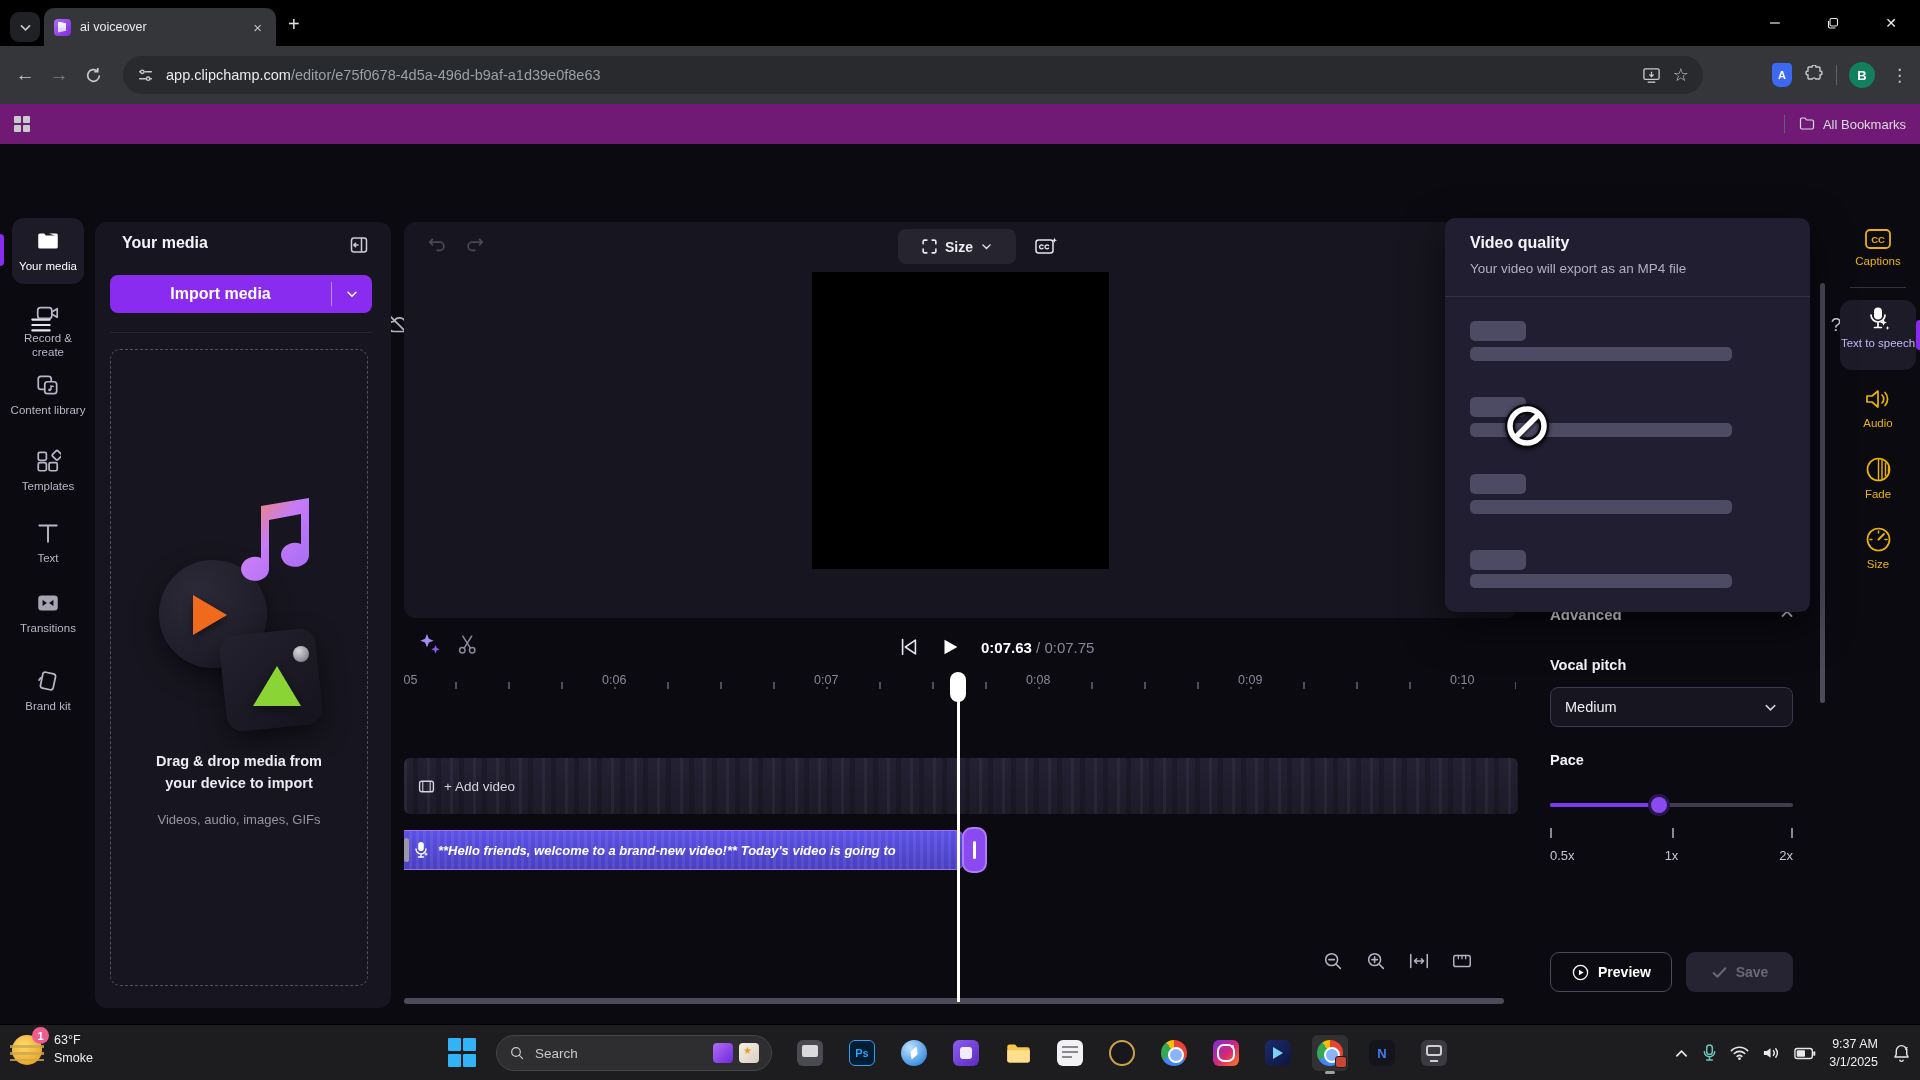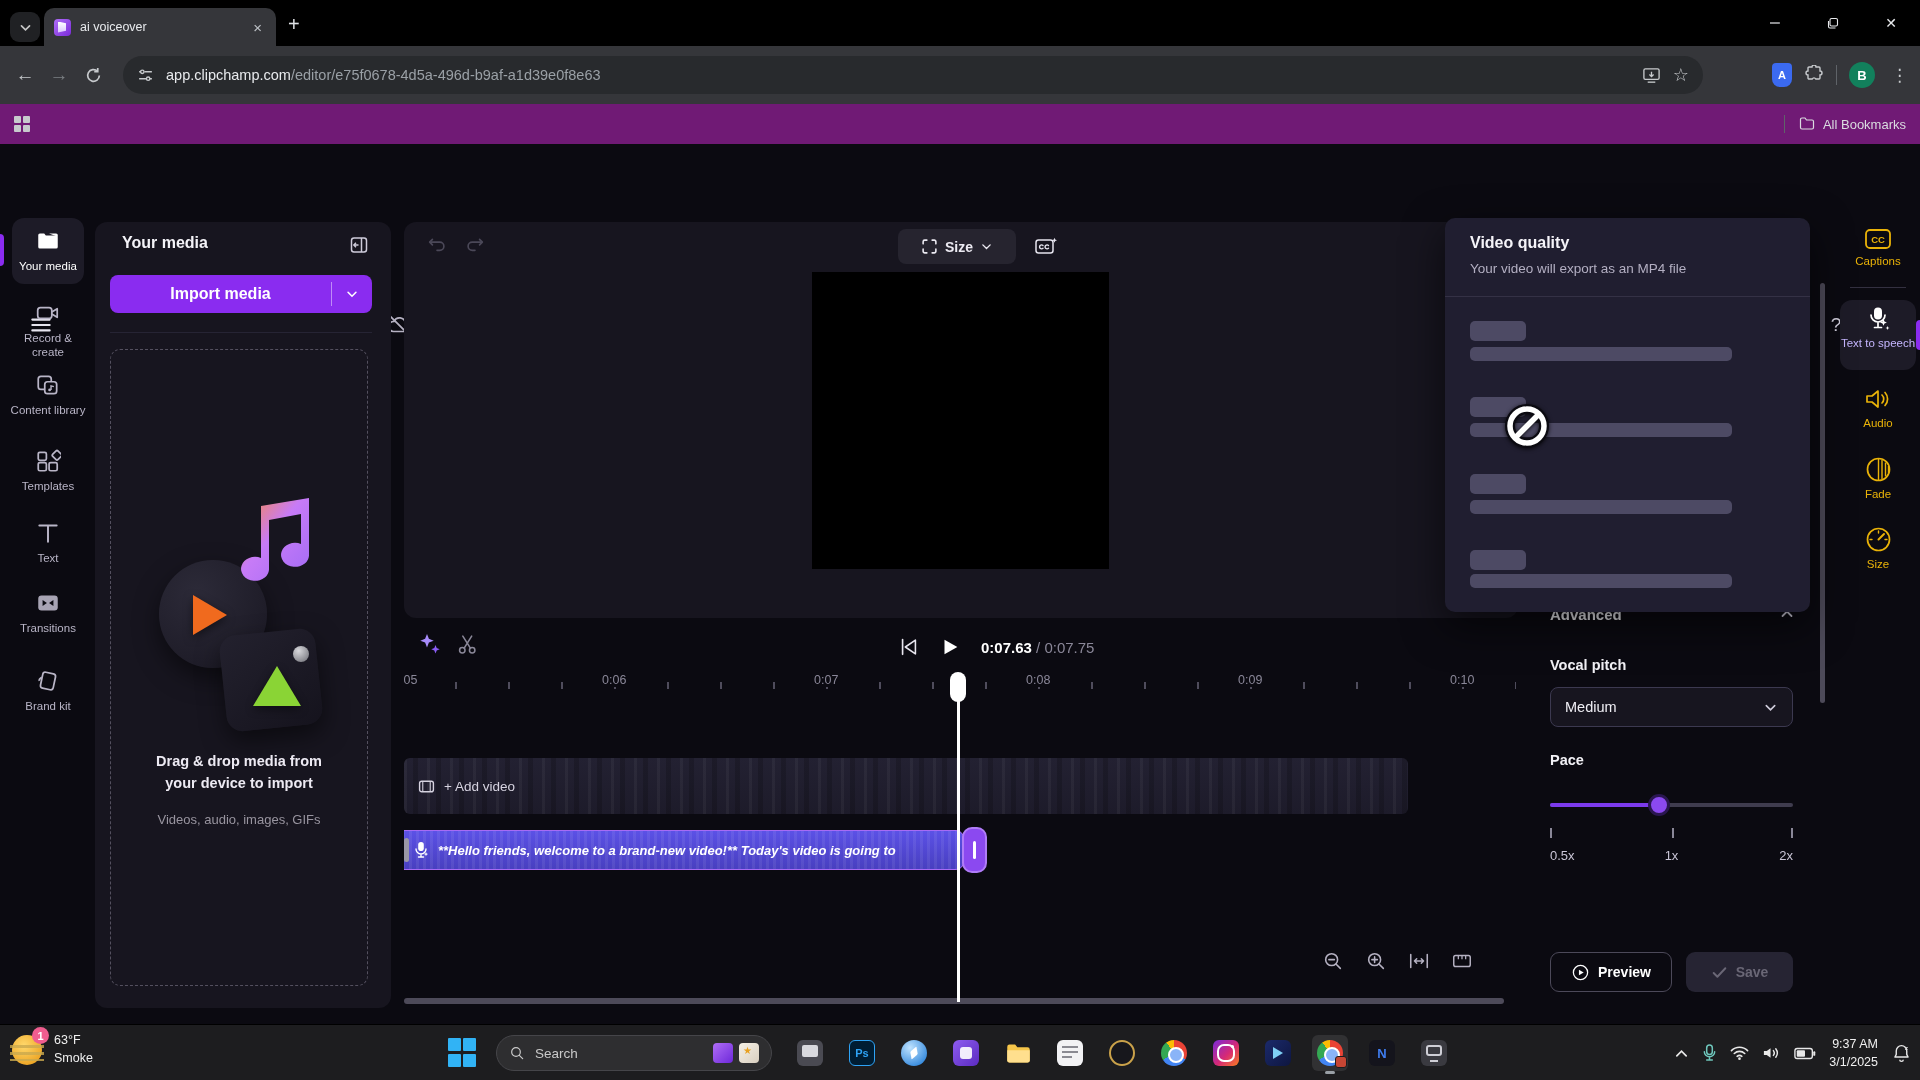--- a/index.html
+++ b/index.html
@@ -90,21 +90,21 @@
   
   .tl-tools { position:absolute; top:632px; }
   .transport-time { font-size:15px; font-weight:bold; color:#fff; white-space:nowrap; }
   .transport-time .total { color:#8a8798; font-weight:normal; }
 
   
   .timeline { position:absolute; left:404px; top:666px; width:1114px; height:342px; overflow:hidden; }
   .ruler-ticks { position:absolute; left:-2px; top:16px; width:1114px; height:7px;
     background:repeating-linear-gradient(90deg,#4f4c5c 0 2px,transparent 2px 53px); }
   .ruler-label { position:absolute; top:7px; font-size:12.5px; color:#8a8798; background:#0b0a11; padding:0 5px; }
-  .addvideo-strip { position:absolute; left:0; top:92px; width:1004px; height:56px; border-radius:6px;
+  .addvideo-strip { position:absolute; left:0; top:92px; width:1114px; height:56px; border-radius:6px;
     background:linear-gradient(180deg,#232132,#1d1b2a);
   }
   .addvideo-strip:before { content:""; position:absolute; inset:0; border-radius:6px;
     background:repeating-linear-gradient(90deg,rgba(255,255,255,.045) 0 3px,transparent 3px 9px,rgba(0,0,0,.18) 9px 14px,transparent 14px 23px); }
   .addvideo-inner { position:absolute; left:14px; top:0; height:56px; display:flex; align-items:center; gap:9px; color:#d6d3e0; font-size:13.5px; }
   .clip-row { position:absolute; left:0; top:164px; width:1114px; height:42px;font-style:italic; }
   .audio-clip { position:absolute; left:-10px; top:0; width:570px; height:40px; border-radius:8px;
     background:linear-gradient(180deg,#5b51e6,#483fc0); border:1.5px solid #a76bf5; display:flex; align-items:center; overflow:hidden; }
   .audio-clip:before { content:""; position:absolute; inset:0;
     background:repeating-linear-gradient(90deg,rgba(255,255,255,.07) 0 3px,transparent 3px 7px); }

